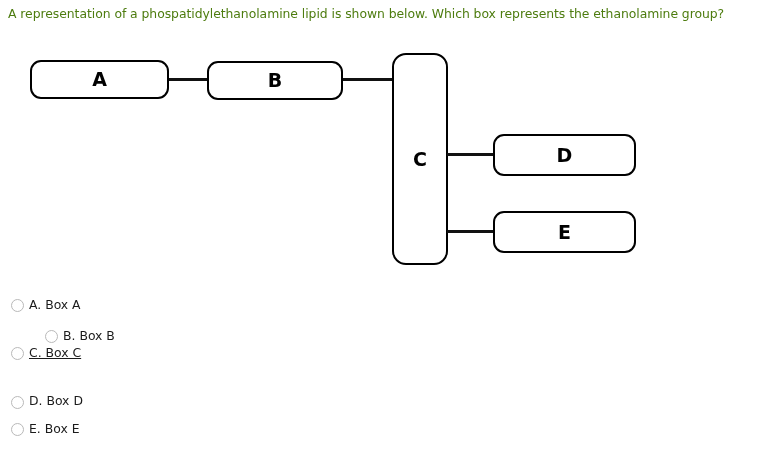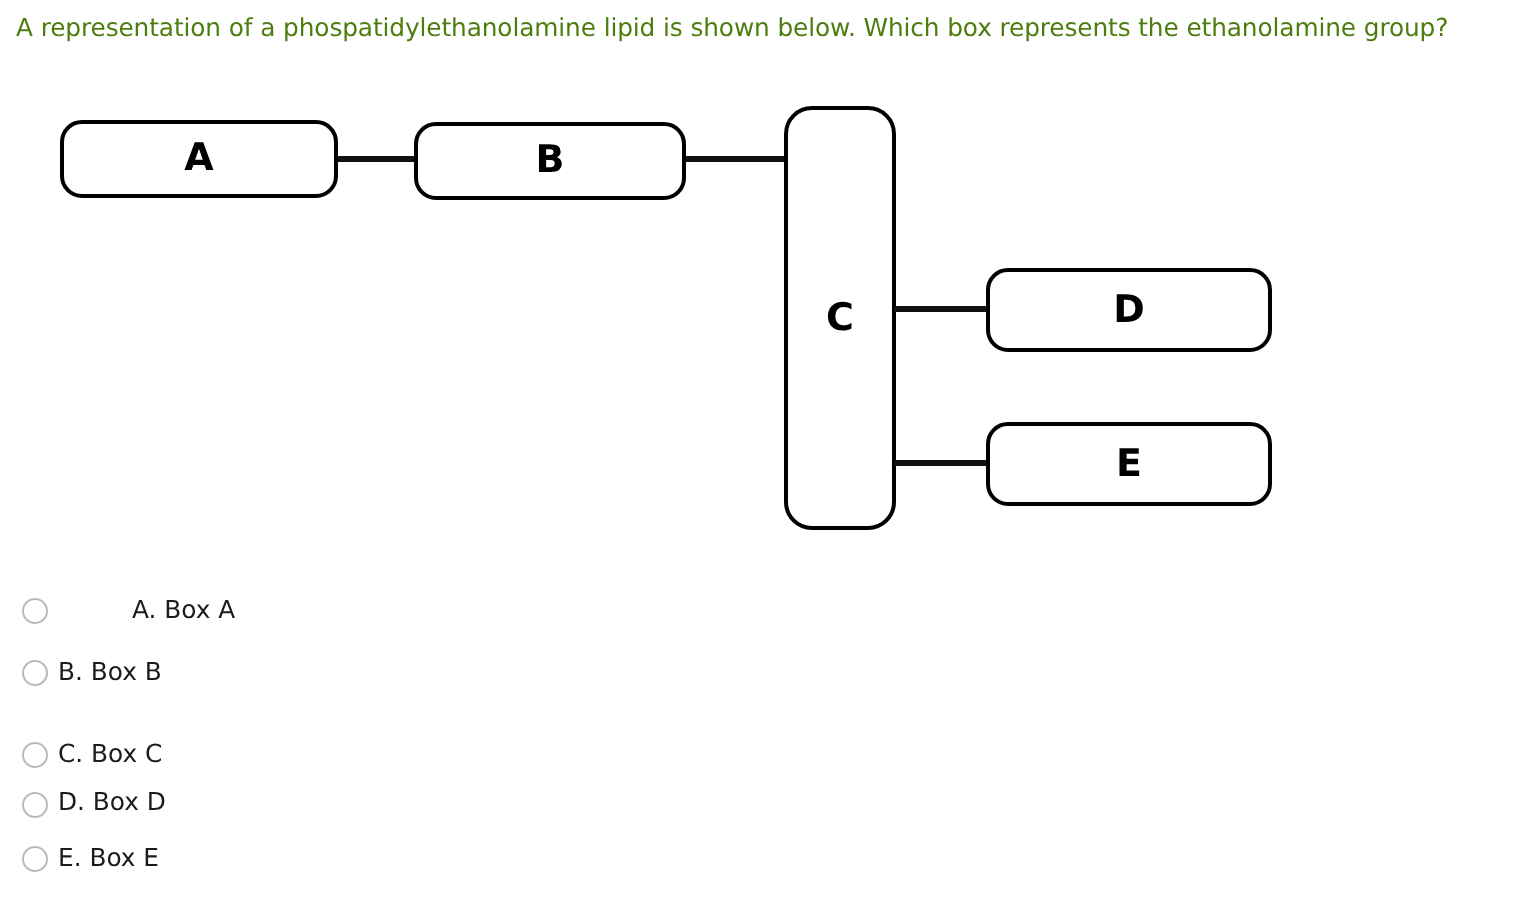--- a/index.html
+++ b/index.html
@@ -138,31 +138,31 @@
   <div class="edge" id="edge-ce"></div>
 
   <div class="node" id="node-e">
     <span class="node-label">E</span>
   </div>
 
 </div>
 
 <div id="options">
 
-  <div class="option-row" style="top:0px;gap:37px;">
+  <div class="option-row" style="top:0px;">
     <span class="radio-button"></span>
     <span class="option-label">A. Box A</span>
   </div>
 
-  <div class="option-row" style="top:31px;">
+  <div class="option-row" style="top:31px;margin-left:34px;">
     <span class="radio-button"></span>
     <span class="option-label">B. Box B</span>
   </div>
 
-  <div class="option-row" style="top:72px;">
+  <div class="option-row" style="top:48px;text-decoration:underline;">
     <span class="radio-button"></span>
     <span class="option-label">C. Box C</span>
   </div>
 
   <div class="option-row" style="top:93px;align-items:flex-end;">
     <span class="radio-button"></span>
     <span class="option-label">D. Box D</span>
   </div>
 
   <div class="option-row" style="top:124px;">

